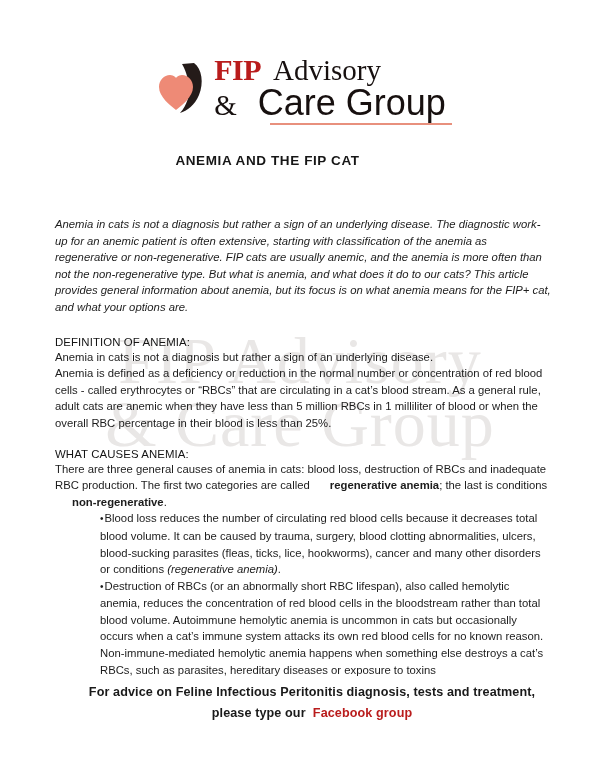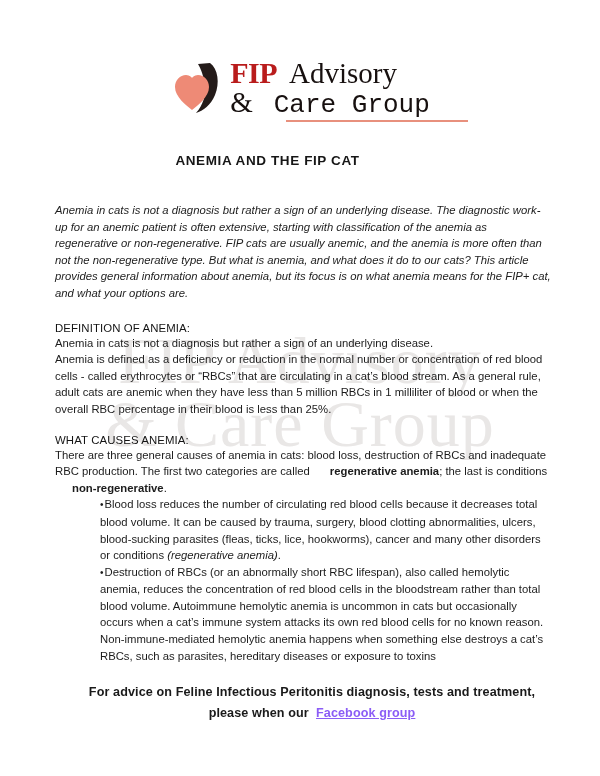--- a/index.html
+++ b/index.html
@@ -97,22 +97,22 @@
     color: #17100f;
     letter-spacing: 0px;
     margin-left: 12px;
   }
   .lg-amp {
     font-family: "Liberation Serif", serif;
     font-size: 29px;
     color: #17100f;
   }
   .lg-care {
-    font-family: Liberation Mono, monospace;
-    font-size: 26px;
+    font-family: Liberation Sans, sans-serif;
+    font-size: 36px;
     color: #17100f;
     margin-left: 21px;
   }
   .logo-underline {
     position: absolute;
     left: 56px;
     bottom: -1px;
     width: 182px;
     height: 1.5px;
     background: #e8907d;
@@ -129,21 +129,21 @@
     font-weight: bold;
     letter-spacing: 0.6px;
     color: #161616;
     z-index: 2;
   }
 
   
   .content {
     position: absolute;
     left: 55px;
-    top: 202px;
+    top: 216px;
     width: 496px;
     z-index: 2;
   }
 
   .intro {
     font-style: italic;
     font-size: 11.3px;
     line-height: 16.6px;
     color: #1c1c1c;
     margin: 0 0 20px 0;
@@ -197,22 +197,21 @@
     z-index: 2;
   }
   .footer-line {
     font-size: 12.6px;
     font-weight: bold;
     color: #1a1a1a;
     line-height: 21px;
     letter-spacing: 0.1px;
   }
   .footer-link {
-    color: #8b5cf6;
-    text-decoration: underline;
+    color: #b91c1c;
     font-weight: bold;
     cursor: pointer;
   }
 </style>
 </head>
 <body>
 
 <div class="page">
 
   <div class="watermark">
@@ -259,16 +258,16 @@
       <ul class="bullets">
         <li><span>Blood loss reduces the number of circulating red blood cells because it decreases total blood volume. It can be caused by trauma, surgery, blood clotting abnormalities, ulcers, blood-sucking parasites (fleas, ticks, lice, hookworms), cancer and many other disorders or conditions </span><i>(regenerative anemia)</i><span>.</span></li>
         <li><span>Destruction of RBCs (or an abnormally short RBC lifespan), also called hemolytic anemia, reduces the concentration of red blood cells in the bloodstream rather than total blood volume. Autoimmune hemolytic anemia is uncommon in cats but occasionally occurs when a cat’s immune system attacks its own red blood cells for no known reason. Non-immune-mediated hemolytic anemia happens when something else destroys a cat’s RBCs, such as parasites, hereditary diseases or exposure to toxins</span><i></i><span></span></li>
       </ul>
     </div>
 
   </div>
 
   <div class="footer">
     <div class="footer-line">For advice on Feline Infectious Peritonitis diagnosis, tests and treatment,</div>
-    <div class="footer-line"><span>please when our</span>&nbsp; <a class="footer-link">Facebook group</a></div>
+    <div class="footer-line"><span>please type our</span>&nbsp; <a class="footer-link">Facebook group</a></div>
   </div>
 
 </div>
 
 </body></html>

